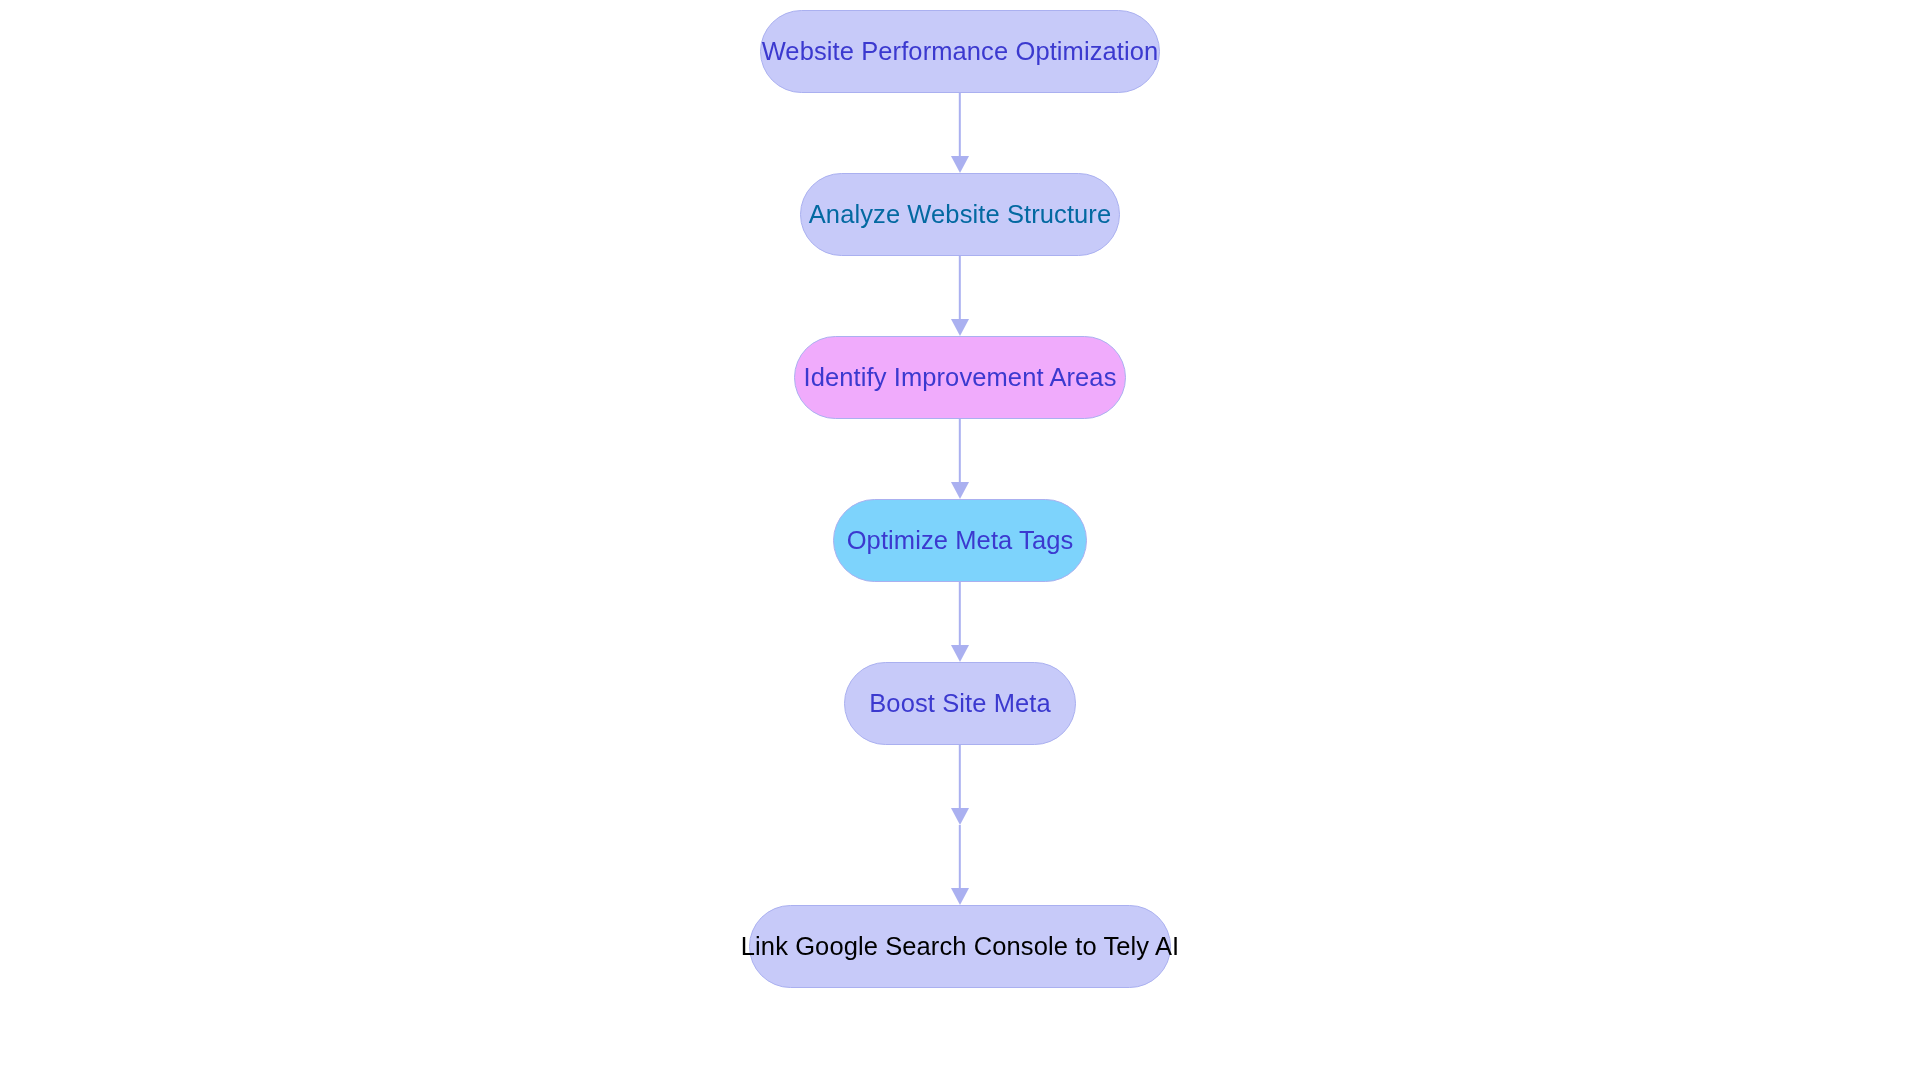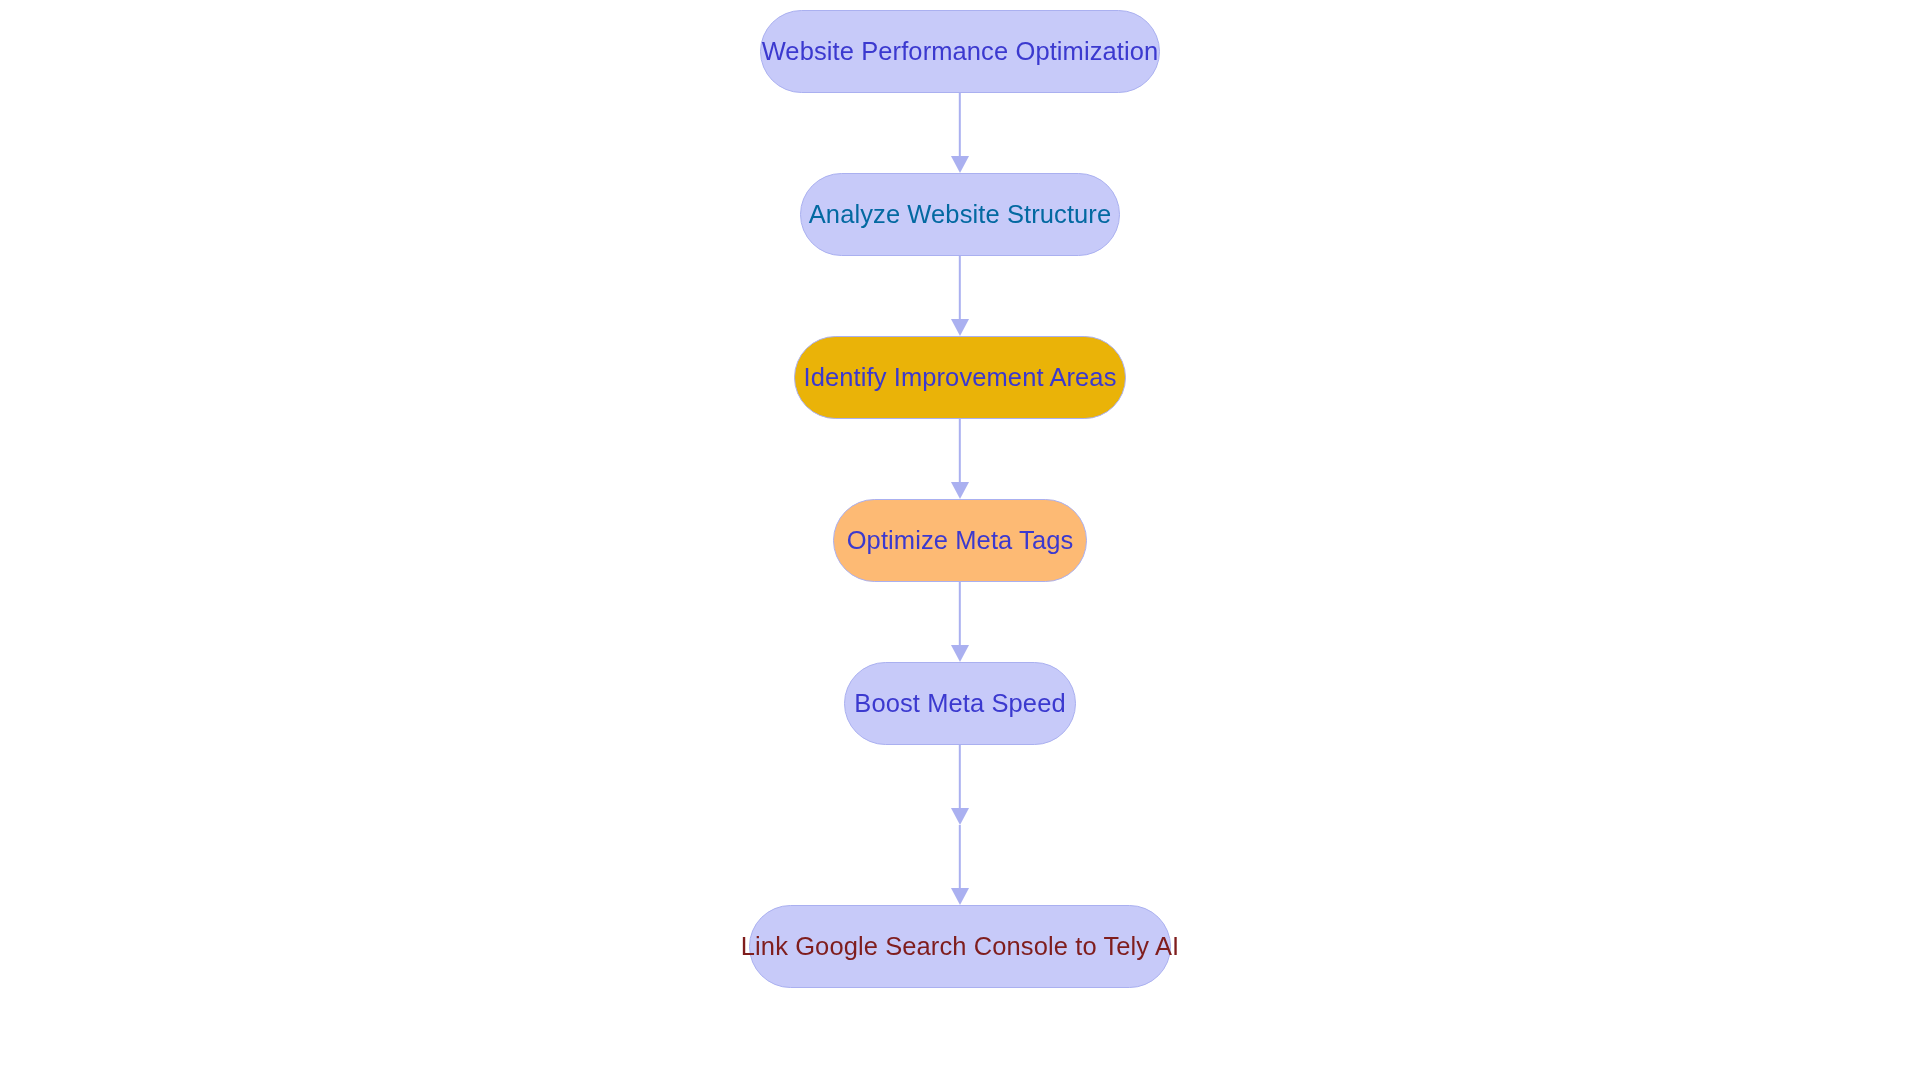--- a/index.html
+++ b/index.html
@@ -103,51 +103,51 @@
 
     <div class="node" style="width: 320px; background: rgb(199, 202, 249); border-color: rgb(170, 176, 240); color: #0369a1;">
       <span>Analyze Website Structure</span>
     </div>
 
     <div class="connector">
       <span class="stem" style="background: rgb(170, 176, 240);"></span>
       <span class="head" style="border-top-color: rgb(170, 176, 240);"></span>
     </div>
 
-    <div class="node" style="width: 332px; background: #eab308; border-color: rgb(170, 176, 240); color: rgb(59, 57, 207);">
+    <div class="node" style="width: 332px; background: #f0abfc; border-color: rgb(170, 176, 240); color: rgb(59, 57, 207);">
       <span>Identify Improvement Areas</span>
     </div>
 
     <div class="connector">
       <span class="stem" style="background: rgb(170, 176, 240);"></span>
       <span class="head" style="border-top-color: rgb(170, 176, 240);"></span>
     </div>
 
-    <div class="node" style="width: 254px; background: #fdba74; border-color: rgb(170, 176, 240); color: rgb(59, 57, 207);">
+    <div class="node" style="width: 254px; background: #7dd3fc; border-color: rgb(170, 176, 240); color: rgb(59, 57, 207);">
       <span>Optimize Meta Tags</span>
     </div>
 
     <div class="connector">
       <span class="stem" style="background: rgb(170, 176, 240);"></span>
       <span class="head" style="border-top-color: rgb(170, 176, 240);"></span>
     </div>
 
     <div class="node" style="width: 232px; background: rgb(199, 202, 249); border-color: rgb(170, 176, 240); color: rgb(59, 57, 207);">
-      <span>Boost Meta Speed</span>
+      <span>Boost Site Meta</span>
     </div>
 
     <div class="connector">
       <span class="stem" style="background: rgb(170, 176, 240);"></span>
       <span class="head" style="border-top-color: rgb(170, 176, 240);"></span>
     </div>
 
 
     <div class="connector">
       <span class="stem" style="background: rgb(170, 176, 240);"></span>
       <span class="head" style="border-top-color: rgb(170, 176, 240);"></span>
     </div>
 
-    <div class="node" style="width: 422px; background: rgb(199, 202, 249); border-color: rgb(170, 176, 240); color: #7f1d1d;">
+    <div class="node" style="width: 422px; background: rgb(199, 202, 249); border-color: rgb(170, 176, 240); color: #000000;">
       <span>Link Google Search Console to Tely AI</span>
     </div>
 
   </div>
 </div>
 
 </body></html>

